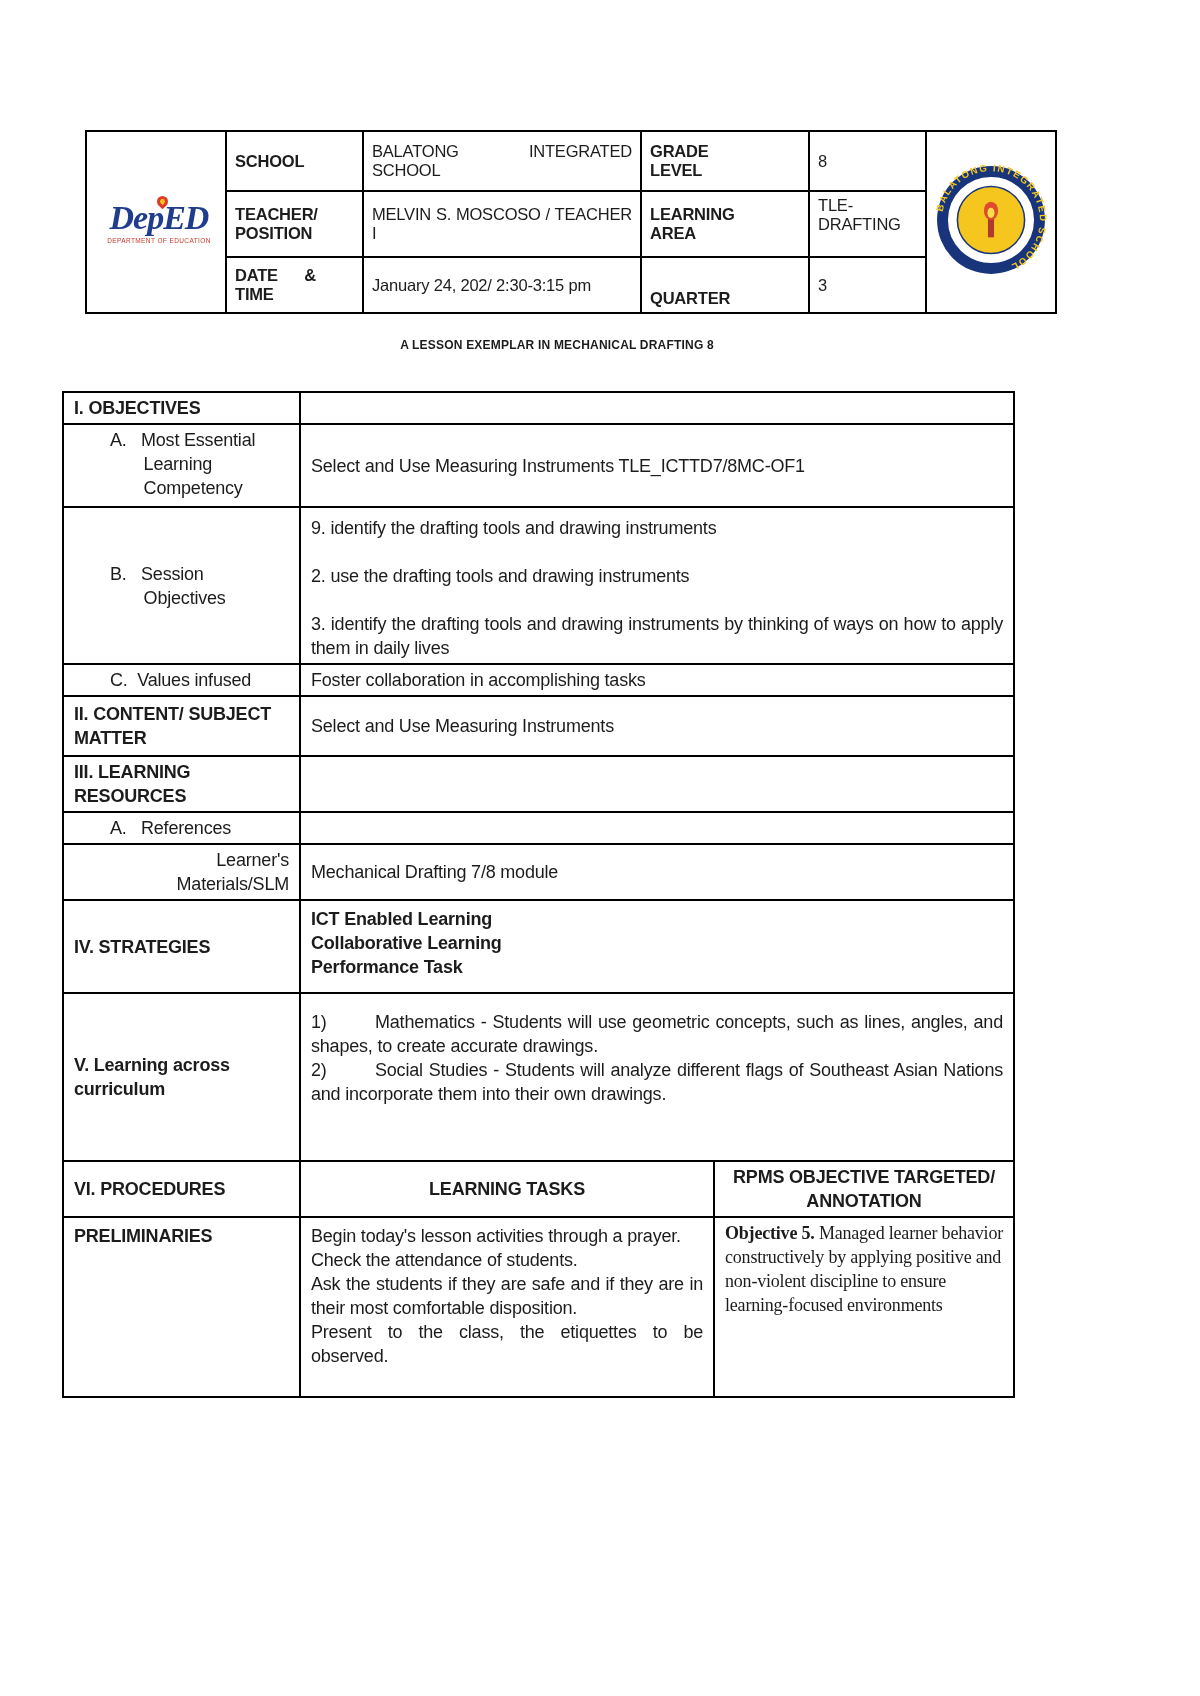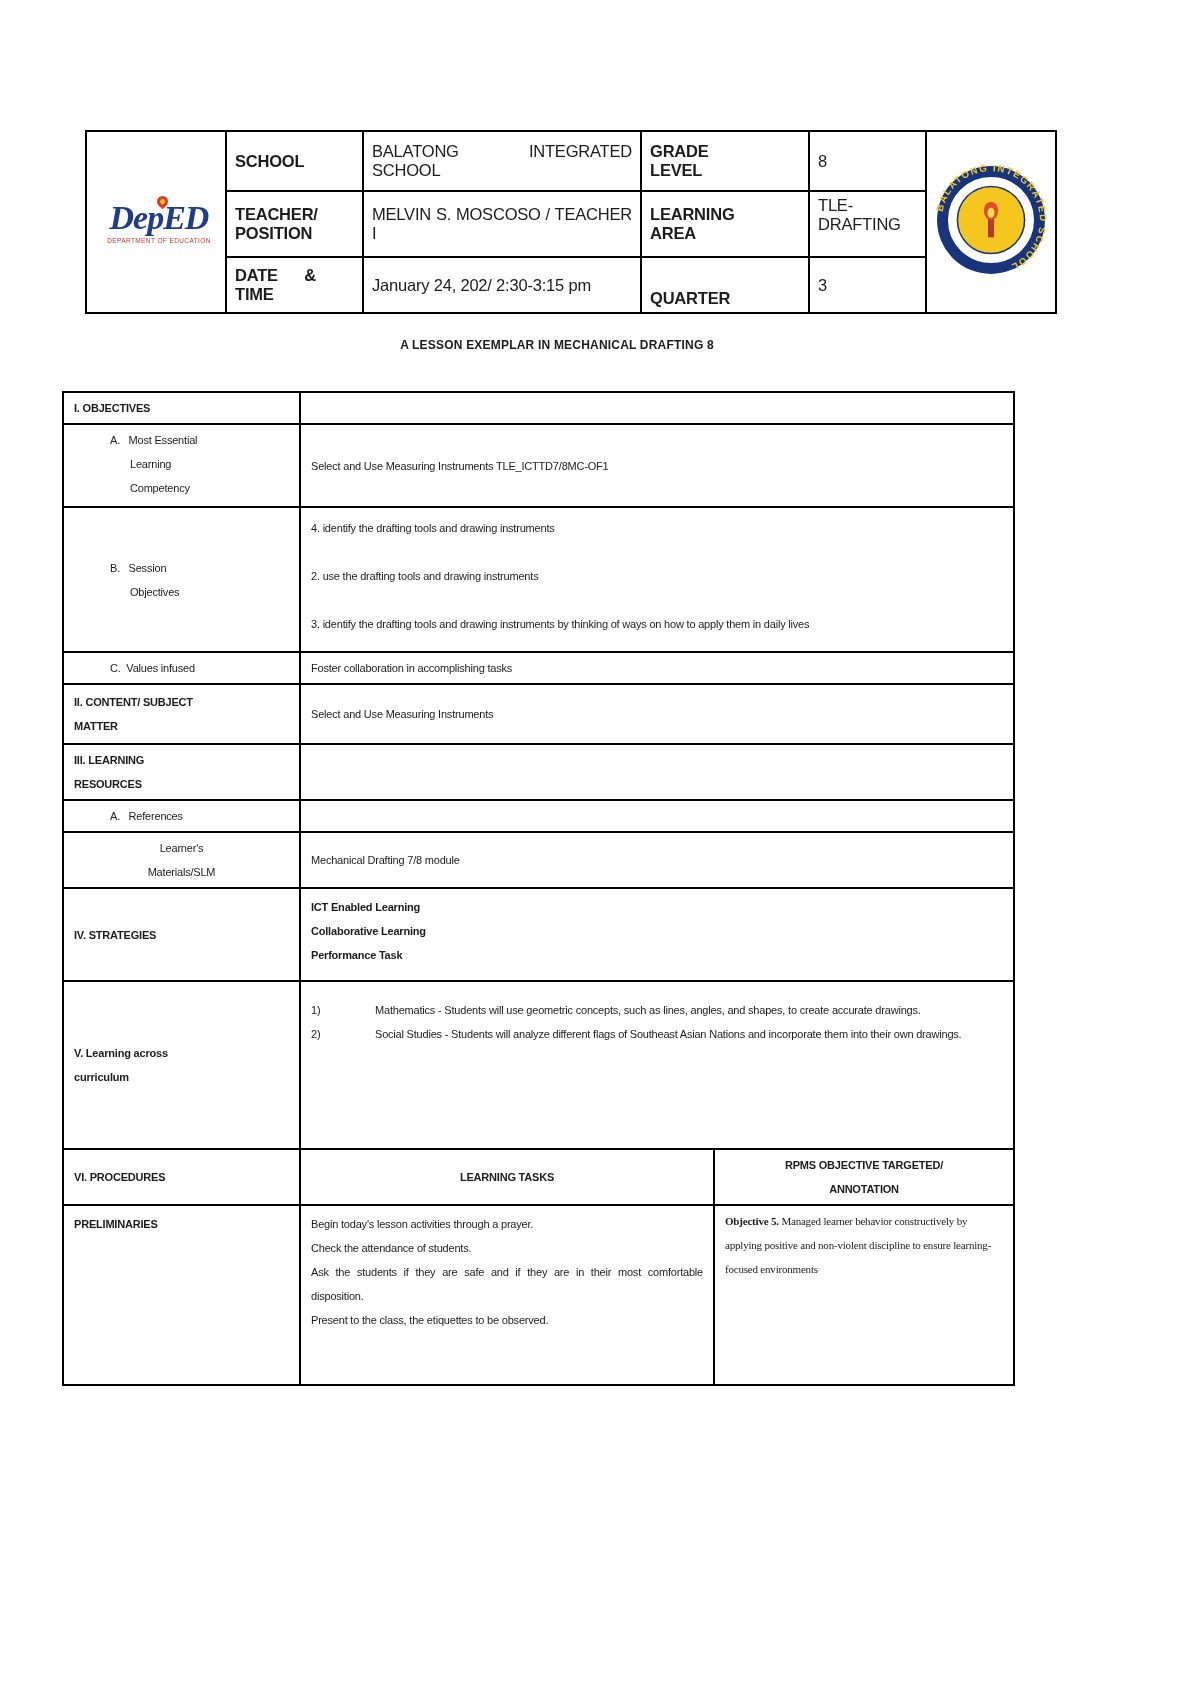--- a/index.html
+++ b/index.html
@@ -65,28 +65,28 @@
   
   .main-table {
     position: absolute;
     top: 391px; left: 62px;
     width: 951px;
   }
   .main-table td {
     border: 2px solid #000;
     padding: 3px 10px;
     vertical-align: middle;
-    font-size: 11px;
+    font-size: 18px;
     letter-spacing: -0.2px;
     line-height: 24px;
   }
   .lbl { font-weight: bold; white-space: pre-wrap; letter-spacing: -0.3px; }
   .plain-lbl { white-space: pre-wrap; }
   .indent { padding-left: 46px !important; }
-  .center { text-align: center; }
+  .center { text-align: right; }
   .vtop { vertical-align: top !important; }
   .justify { text-align: justify; }
   .main-table p { margin: 0; }
   .gap-below { margin-bottom: 24px !important; }
   .curr-num { display: inline-block; min-width: 64px; }
   .proc-head { font-weight: bold; text-align: center; white-space: pre-wrap; letter-spacing: -0.3px; }
   .annotation-cell {
     font-family: "Liberation Serif", serif;
     font-size: 15.5px;
     line-height: 25px;
@@ -179,21 +179,21 @@
       <td class="plain-lbl indent vtop">A.   Most Essential
        Learning
        Competency</td>
       <td colspan="2">Select and Use Measuring Instruments TLE_ICTTD7/8MC-OF1</td>
     </tr>
 
     <tr style="height:145px">
       <td class="plain-lbl indent">B.   Session
        Objectives</td>
       <td colspan="2" class="vtop" style="padding-top:8px">
-        <p class="gap-below">4. identify the drafting tools and drawing instruments</p>
+        <p class="gap-below">9. identify the drafting tools and drawing instruments</p>
         <p class="gap-below">2. use the drafting tools and drawing instruments</p>
         <p class="justify">3. identify the drafting tools and drawing instruments by thinking of ways on how to apply them in daily lives</p>
       </td>
     </tr>
 
     <tr style="height:29px">
       <td class="plain-lbl indent">C.  Values infused</td>
       <td colspan="2">Foster collaboration in accomplishing tasks</td>
     </tr>
 

